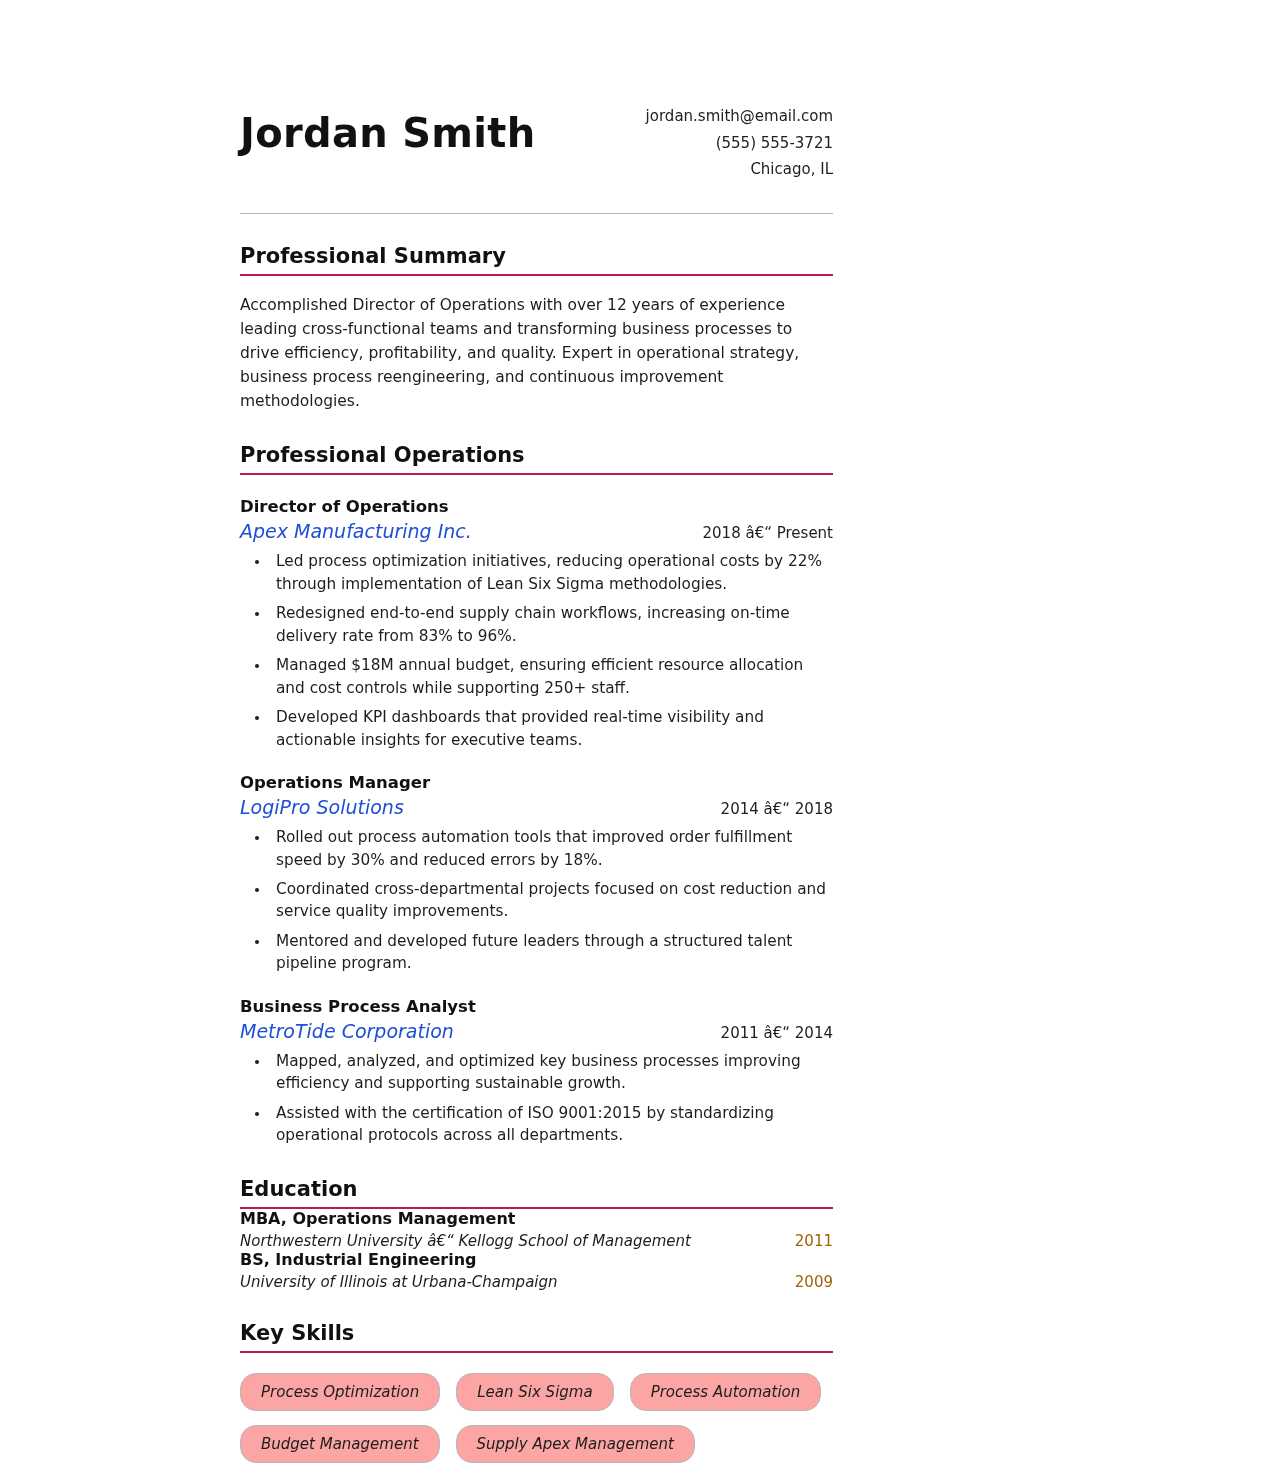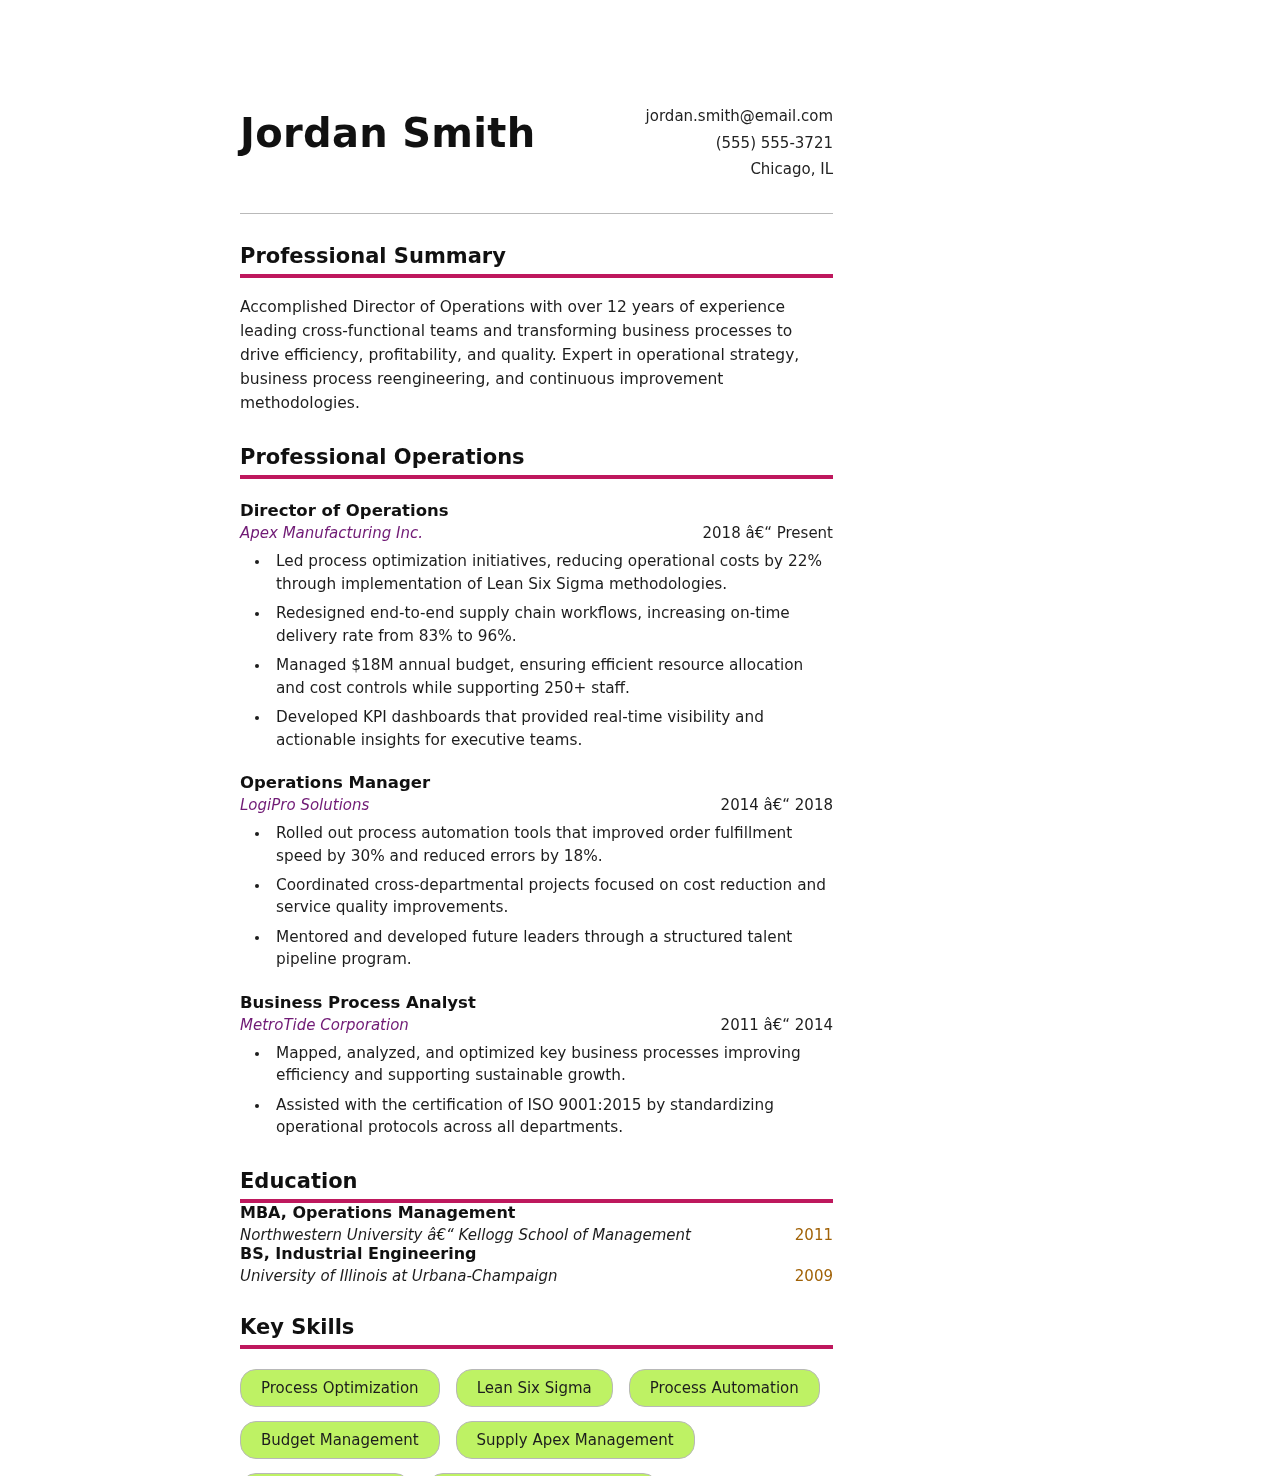--- a/index.html
+++ b/index.html
@@ -46,21 +46,21 @@
     border-bottom: 1px solid #b9b9b9;
     margin-top: 30px;
   }
   
   .section-title {
     font-size: 21px;
     font-weight: bold;
     color: #111;
     margin-top: 30px;
     padding-bottom: 6px;
-    border-bottom: 4px solid #be185d;
+    border-bottom: 2px solid #be185d;
   }
   .summary-text {
     font-size: 15.5px;
     line-height: 1.55;
     margin-top: 17px;
     color: #1d1d1d;
   }
   
   .job {
     margin-top: 22px;
@@ -71,23 +71,23 @@
     font-weight: bold;
     color: #111;
   }
   .job-meta {
     display: flex;
     justify-content: space-between;
     align-items: baseline;
     margin-top: 4px;
   }
   .job-company {
-    font-size: 15px;
+    font-size: 19px;
     font-style: italic;
-    color: #701a75;
+    color: #1d4ed8;
   }
   .job-dates {
     font-size: 15px;
     color: #1d1d1d;
   }
   ul.bullets {
     margin: 8px 0 0 0;
     padding-left: 30px;
     list-style: disc;
   }
@@ -128,22 +128,23 @@
     flex-wrap: wrap;
     gap: 14px 16px;
     margin-top: 20px;
   }
   .skill-chip {
     border: 1px solid #b8b8b8;
     border-radius: 16px;
     padding: 9px 20px;
     font-size: 15px;
     color: #1d1d1d;
-    background: #bef264;
+    background: #fca5a5;
     white-space: nowrap;
+    font-style: italic;
   }
 </style>
 </head>
 <body>
 
 <div class="page">
 
   <div class="header">
     <div class="name">Jordan Smith</div>
     <div class="contact">

